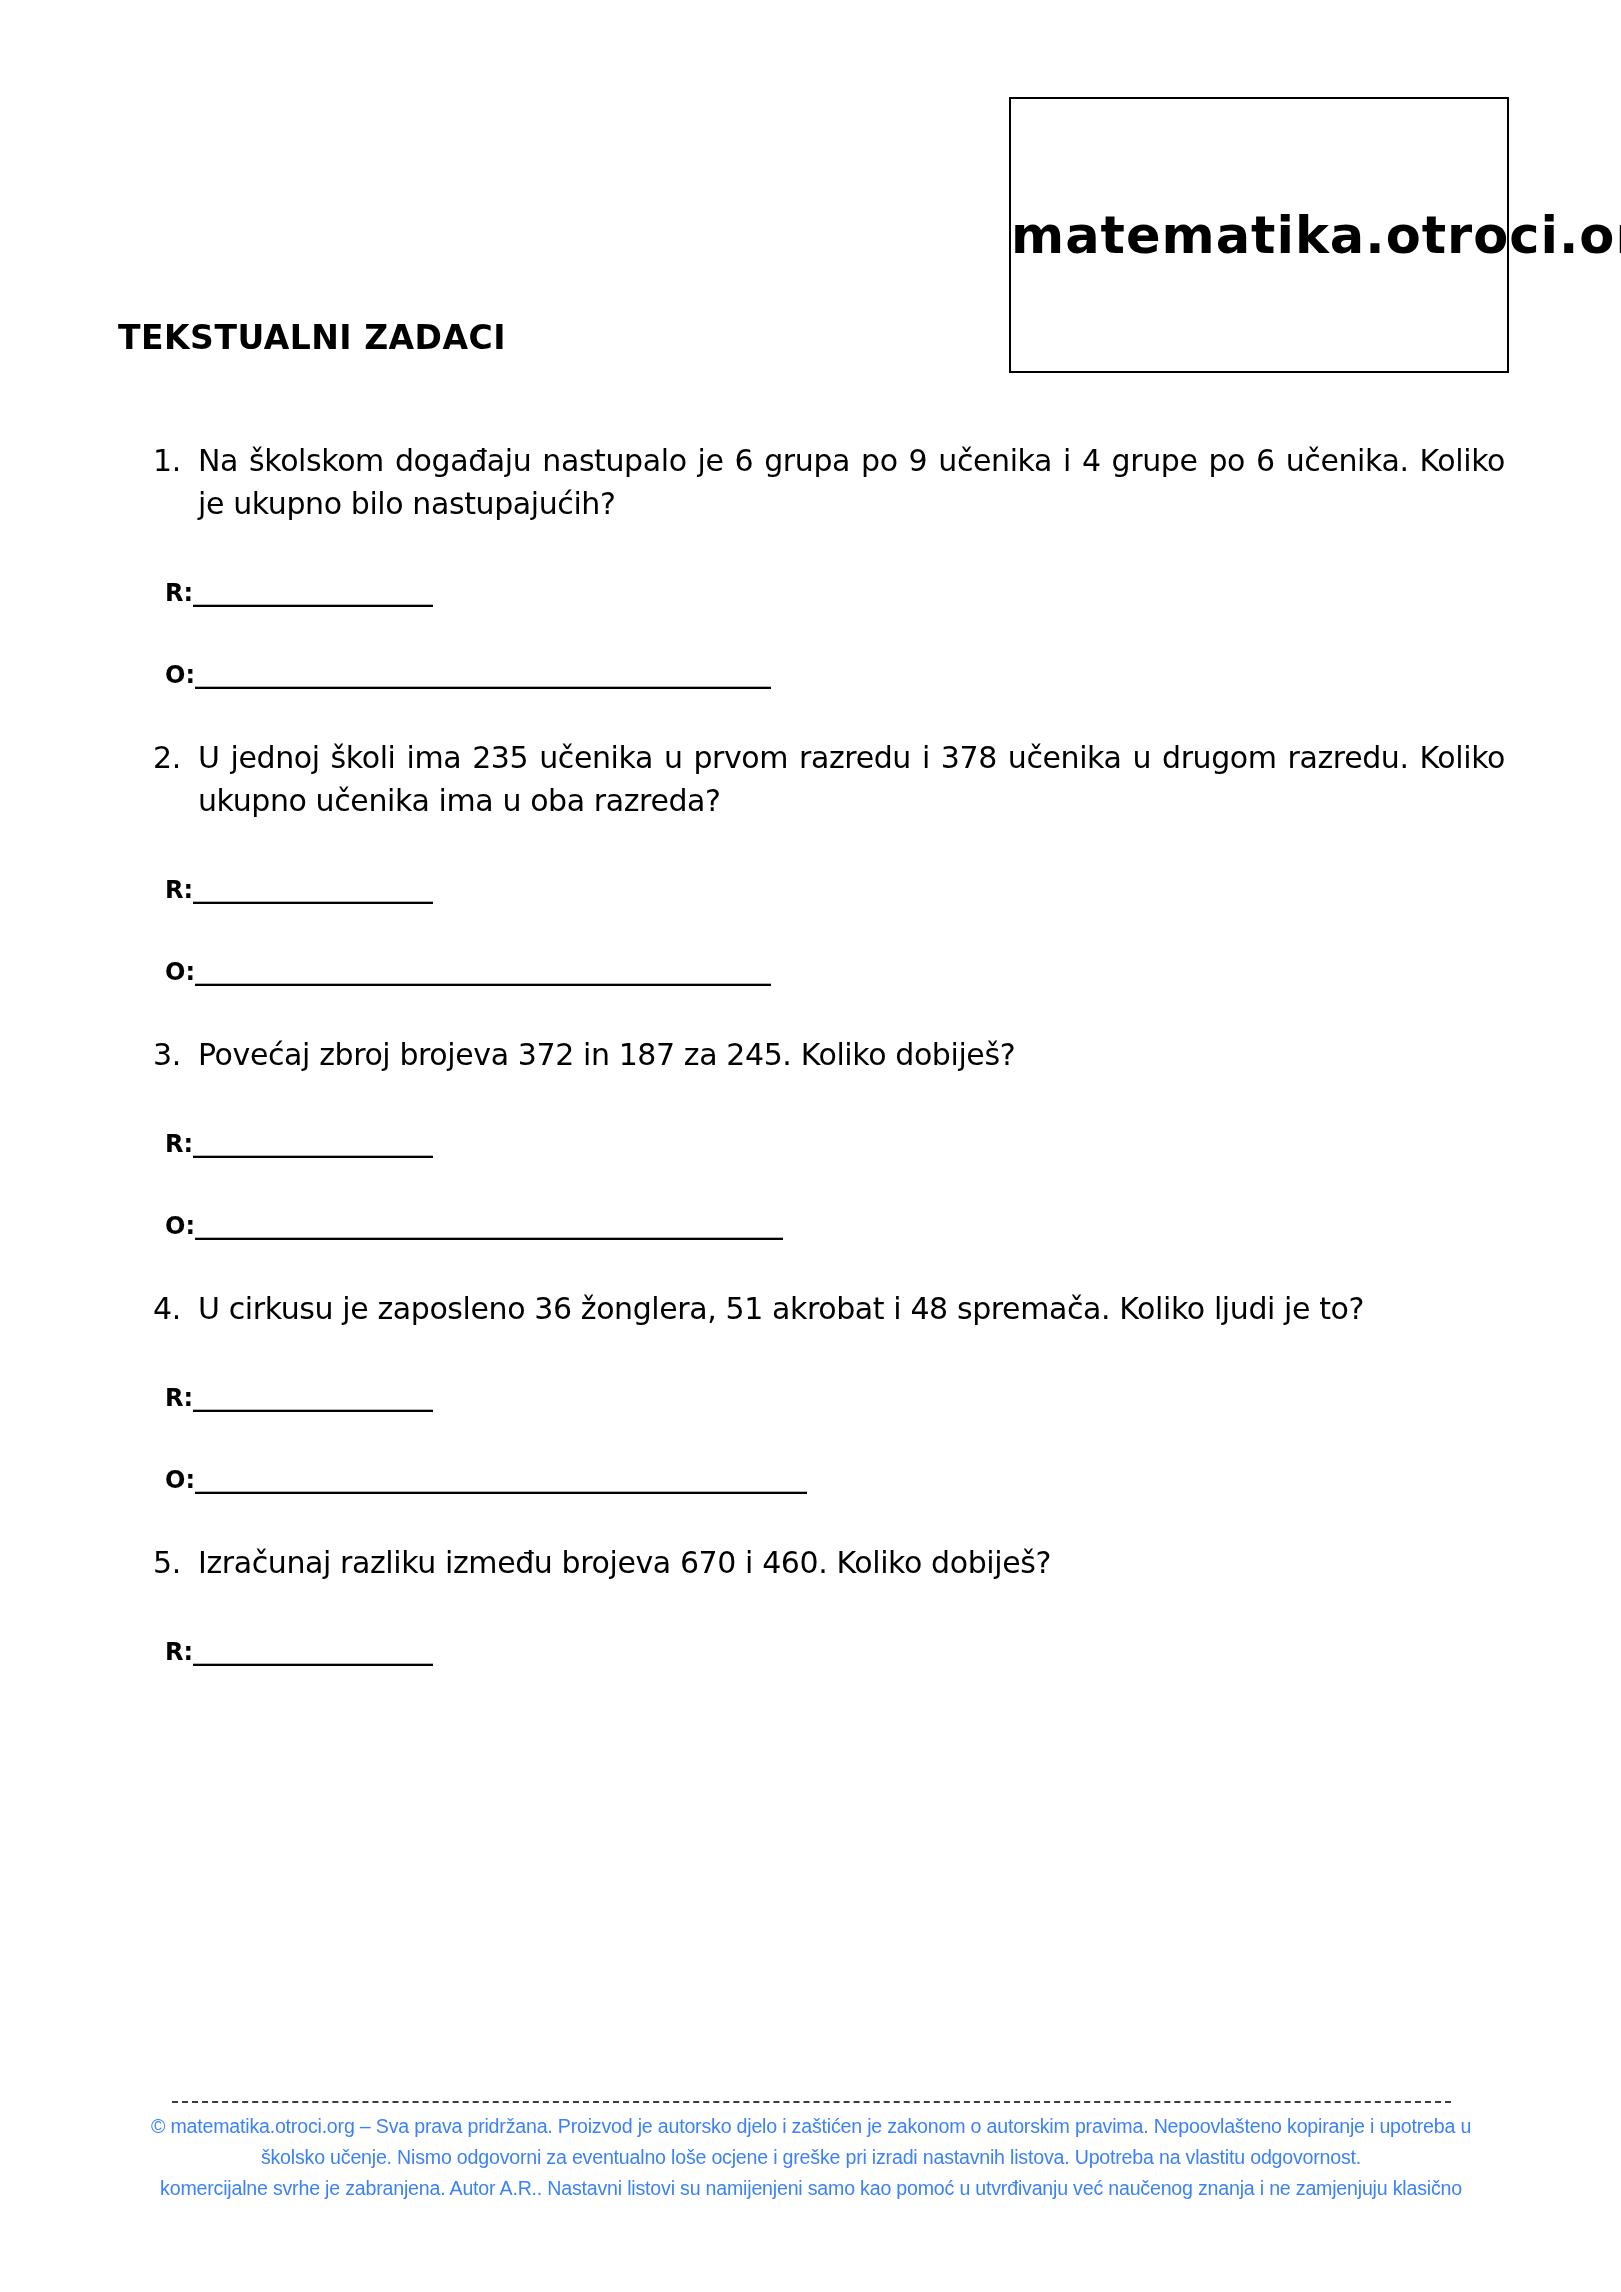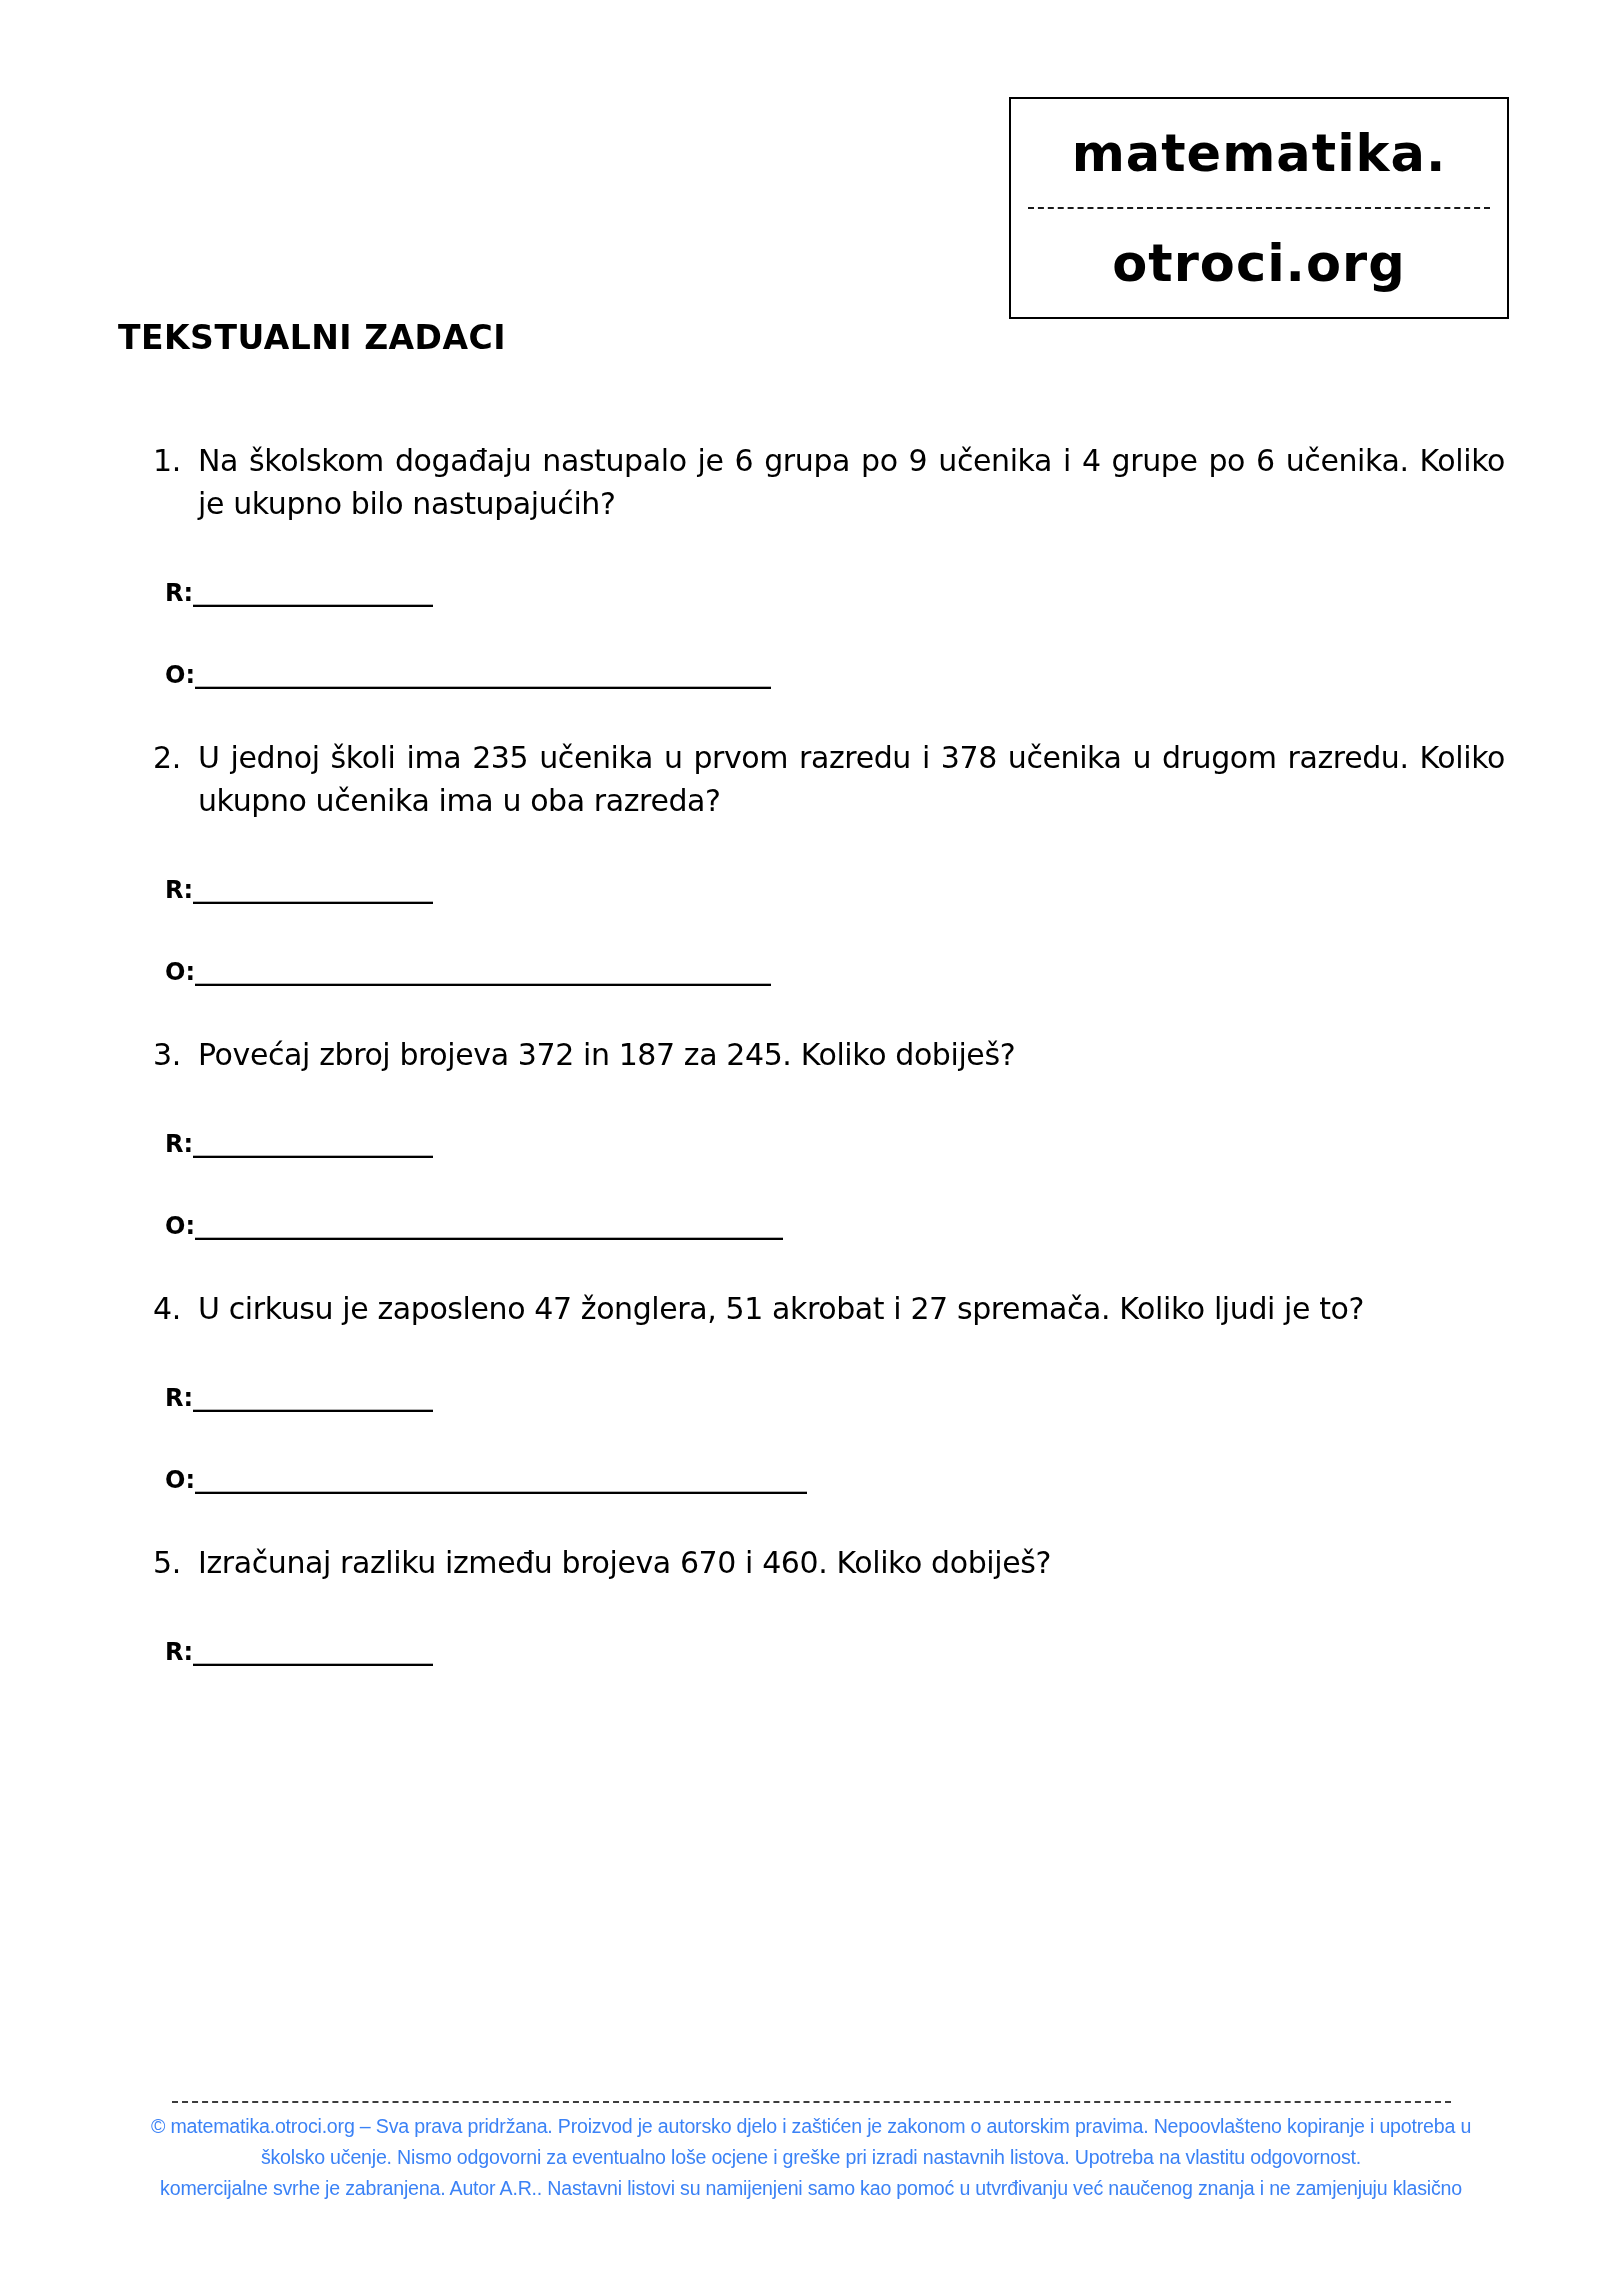--- a/index.html
+++ b/index.html
@@ -27,25 +27,25 @@
   }
   .fill-row.name { top: 143px; }
   .fill-row.date { top: 219px; }
 
   
   .logo-box {
     position: absolute;
     left: 1009px;
     top: 97px;
     width: 500px;
-    height: 222px;
+    height: 276px;
     border: 2.9px solid #000;
     box-sizing: border-box;
     display: flex;
-    flex-direction: column;
+    flex-direction: row;
     justify-content: space-evenly;
     align-items: center;
     text-align: center;
   }
   .logo-line {
     font-weight: bold;
     font-size: 51px;
     letter-spacing: 1px;
     line-height: 1;
   }
@@ -164,21 +164,21 @@
     </div>
     <div class="answer">
       <span>R:</span><span class="blank-line">____________________</span>
     </div>
     <div class="answer">
       <span>O:</span><span class="blank-line">_________________________________________________</span>
     </div>
 
     <div class="question">
       <span class="q-number">4.</span>
-      <span class="q-text">U cirkusu je zaposleno 47 žonglera, 51 akrobat i 27 spremača. Koliko ljudi je to?</span>
+      <span class="q-text">U cirkusu je zaposleno 36 žonglera, 51 akrobat i 48 spremača. Koliko ljudi je to?</span>
     </div>
     <div class="answer">
       <span>R:</span><span class="blank-line">____________________</span>
     </div>
     <div class="answer">
       <span>O:</span><span class="blank-line">___________________________________________________</span>
     </div>
 
     <div class="question">
       <span class="q-number">5.</span>

